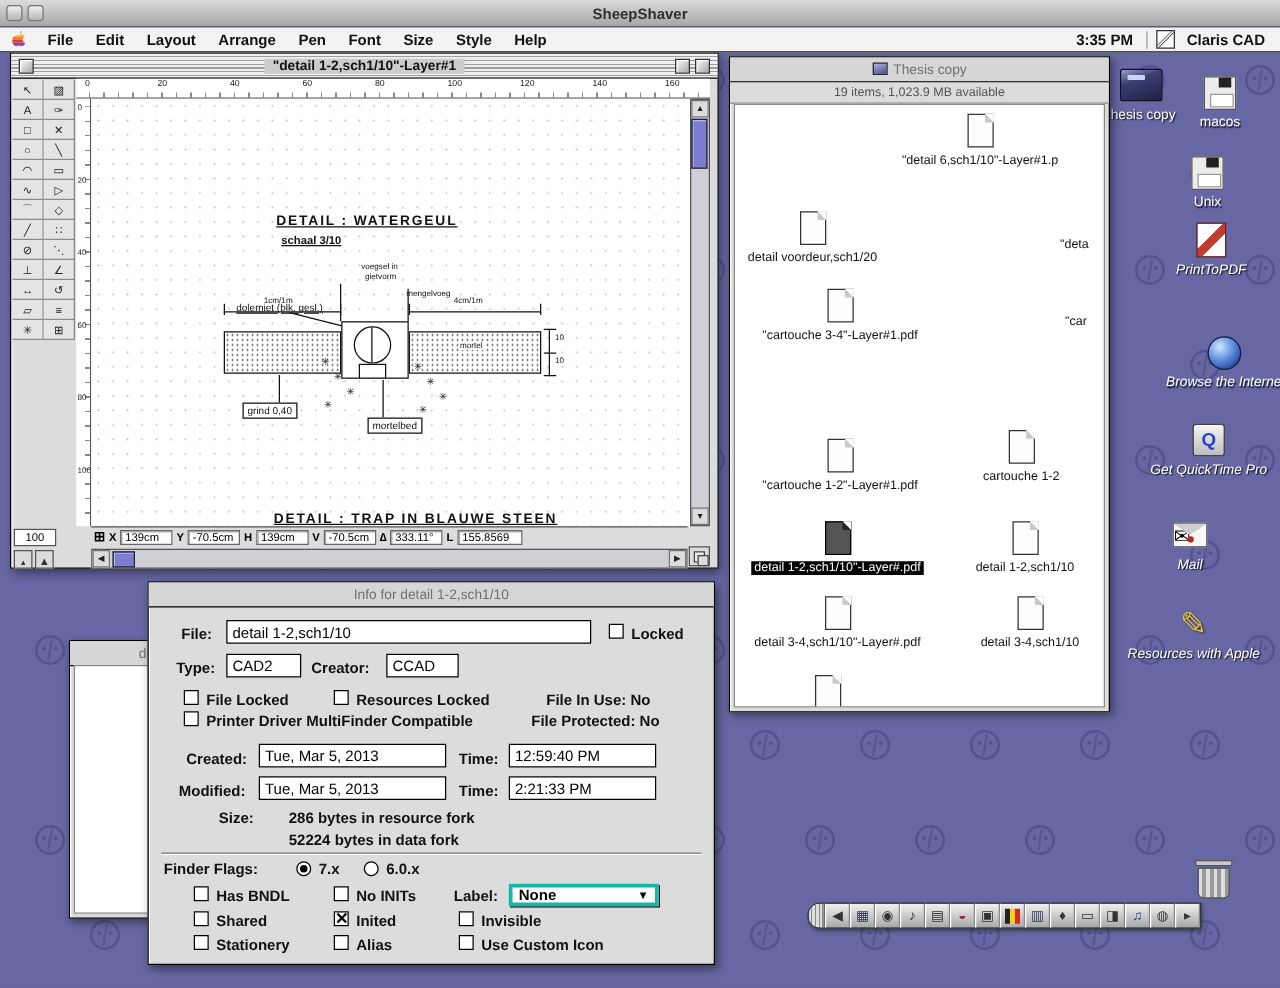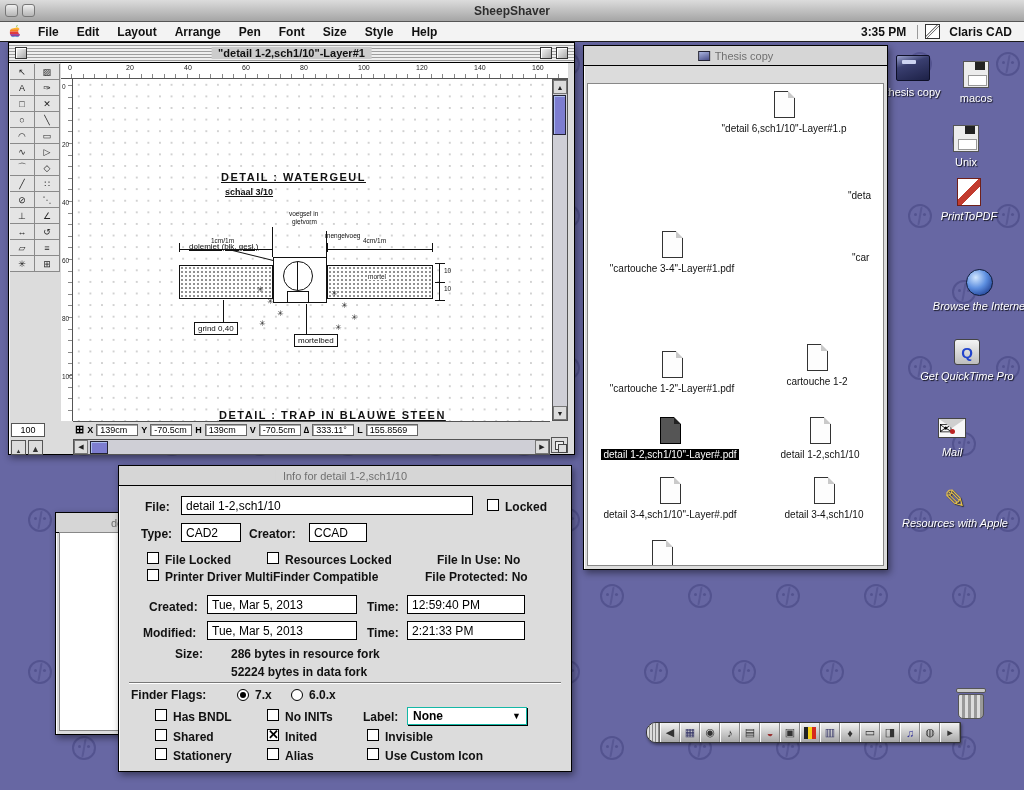--- a/index.html
+++ b/index.html
@@ -77,21 +77,21 @@
   .lonely{position:absolute;margin:0}
   .ftitleicon{width:12px;height:10px;background:linear-gradient(160deg,#aab4e0,#4a4f8a);border:1px solid #223;display:inline-block;margin-right:5px;vertical-align:-1px}
 
   
   .dlbl{position:absolute;font-weight:bold;font-size:12px;color:#111;white-space:nowrap}
   .fld{position:absolute;background:#fff;border:1px solid #000;font-size:12px;padding:0 4px;height:19px;display:flex;align-items:center;white-space:nowrap}
   .cb{position:absolute;width:12px;height:12px;border:1px solid #000;background:#fff}
   .cb.checked::after{content:"✕";position:absolute;left:0px;top:-3px;font-size:13px;font-weight:bold;color:#000}
   .radio{position:absolute;width:12px;height:12px;border:1px solid #000;border-radius:50%;background:#fff}
   .radio.checked::after{content:"";position:absolute;left:2px;top:2px;width:6px;height:6px;border-radius:50%;background:#000}
-  .popup{position:absolute;background:#fff;border:1px solid #14b8a6;box-shadow:1px 1px 0 #000;height:18px;display:flex;align-items:center;justify-content:space-between;padding:0 5px;font-size:12px;font-weight:bold}
+  .popup{position:absolute;background:#fff;border:3px solid #14b8a6;box-shadow:1px 1px 0 #000;height:18px;display:flex;align-items:center;justify-content:space-between;padding:0 5px;font-size:12px;font-weight:bold}
   .sep{position:absolute;height:1px;background:#777;box-shadow:0 1px 0 #fff}
 
   
   .dicons{position:absolute;inset:0;z-index:1}
   .dico{position:absolute;width:110px;display:flex;flex-direction:column;align-items:center}
   .dimg{height:32px;display:flex;align-items:center;justify-content:center}
   .dlabel{margin-top:2px;font-size:11px;color:#fff;text-shadow:1px 1px 1px rgba(0,0,0,.85);white-space:nowrap}
   .dlabel.it{font-style:italic}
   .k-disk{width:34px;height:26px;background:linear-gradient(160deg,#9aa2cf 0%,#3a3f70 35%,#1d2147 100%);border:1px solid #0e1028;border-radius:2px;position:relative}
   .k-disk::after{content:"";position:absolute;left:5px;top:4px;width:14px;height:4px;background:#cdd4f2;border-radius:1px}
@@ -336,22 +336,24 @@
   <span class="mclock">3:35 PM</span>
   <span class="mdivider"></span>
   <span class="appicon"></span>
   <span class="mapp" style="margin-right:8px">Claris CAD</span>
 </div>
 
 <div class="win" style="left:583px;top:45px;width:305px;height:525px;z-index:5">
   <div class="tbar inactive">
     <span class="ttl"><span class="ftitleicon"></span><span>Thesis copy</span></span>
   </div>
+  <div class="fstatus">19 items, 1,023.9 MB available</div>
   <div class="fcontent">
       <div class="fitem" style="left: 121px; top: 7px;"><div class="doc"></div><span class="flabel">"detail 6,sch1/10"-Layer#1.p</span></div>
+      <div class="fitem" style="left: -13px; top: 85px;"><div class="doc"></div><span class="flabel">detail voordeur,sch1/20</span></div>
       <span class="flabel lonely" style="left: 258px; top: 106px;">"deta</span>
       <div class="fitem" style="left: 9px; top: 147px;"><div class="doc"></div><span class="flabel">"cartouche 3-4"-Layer#1.pdf</span></div>
       <span class="flabel lonely" style="left: 262px; top: 168px;">"car</span>
       <div class="fitem" style="left: 9px; top: 267px;"><div class="doc"></div><span class="flabel">"cartouche 1-2"-Layer#1.pdf</span></div>
       <div class="fitem" style="left: 154px; top: 260px;"><div class="doc"></div><span class="flabel">cartouche 1-2</span></div>
       <div class="fitem sel" style="left: 7px; top: 333px;"><div class="doc"></div><span class="flabel">detail 1-2,sch1/10"-Layer#.pdf</span></div>
       <div class="fitem" style="left: 157px; top: 333px;"><div class="doc"></div><span class="flabel">detail 1-2,sch1/10</span></div>
       <div class="fitem" style="left: 7px; top: 393px;"><div class="doc"></div><span class="flabel">detail 3-4,sch1/10"-Layer#.pdf</span></div>
       <div class="fitem" style="left: 161px; top: 393px;"><div class="doc"></div><span class="flabel">detail 3-4,sch1/10</span></div>
       <div class="fitem" style="left: -1px; top: 456px;">

